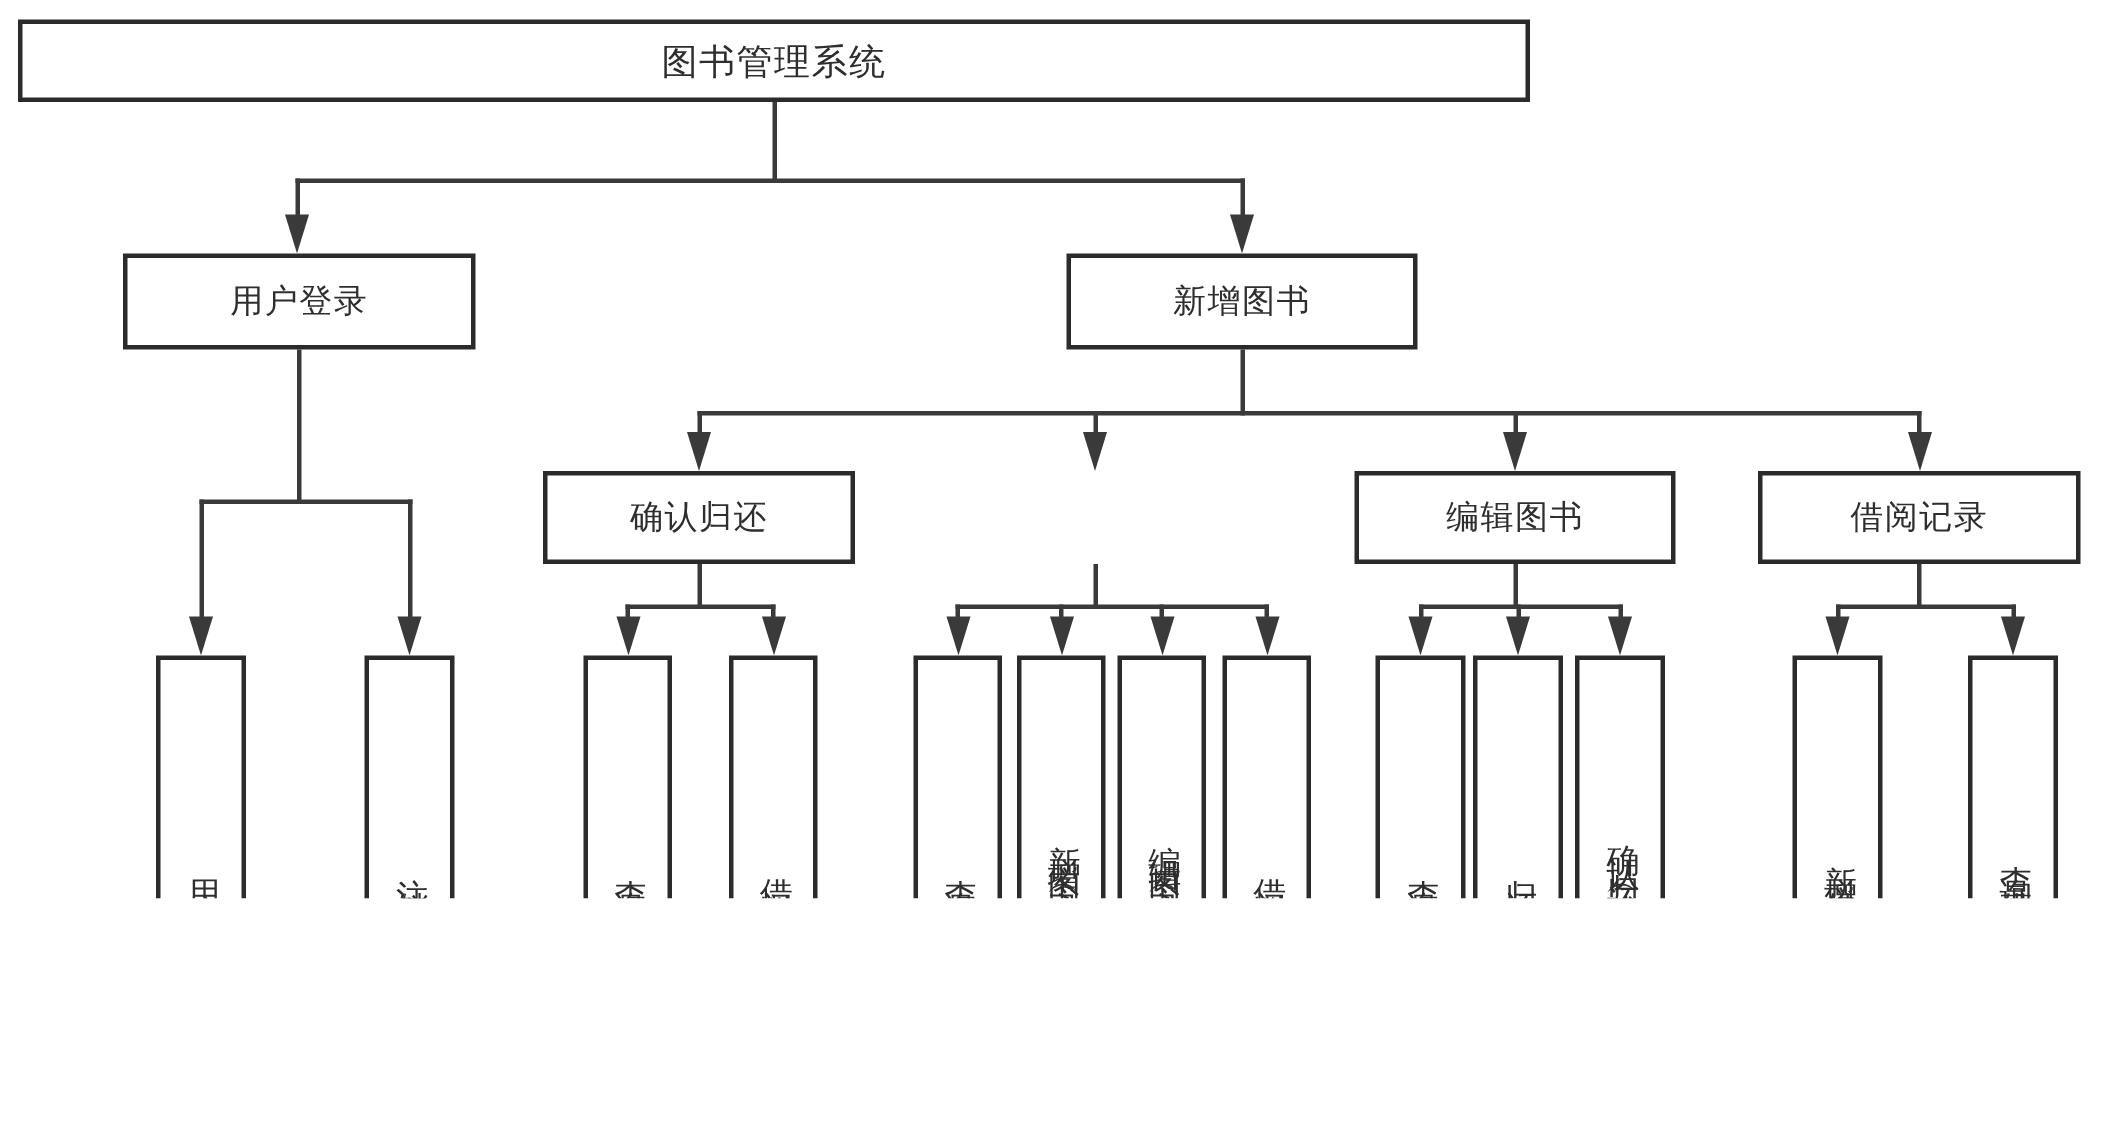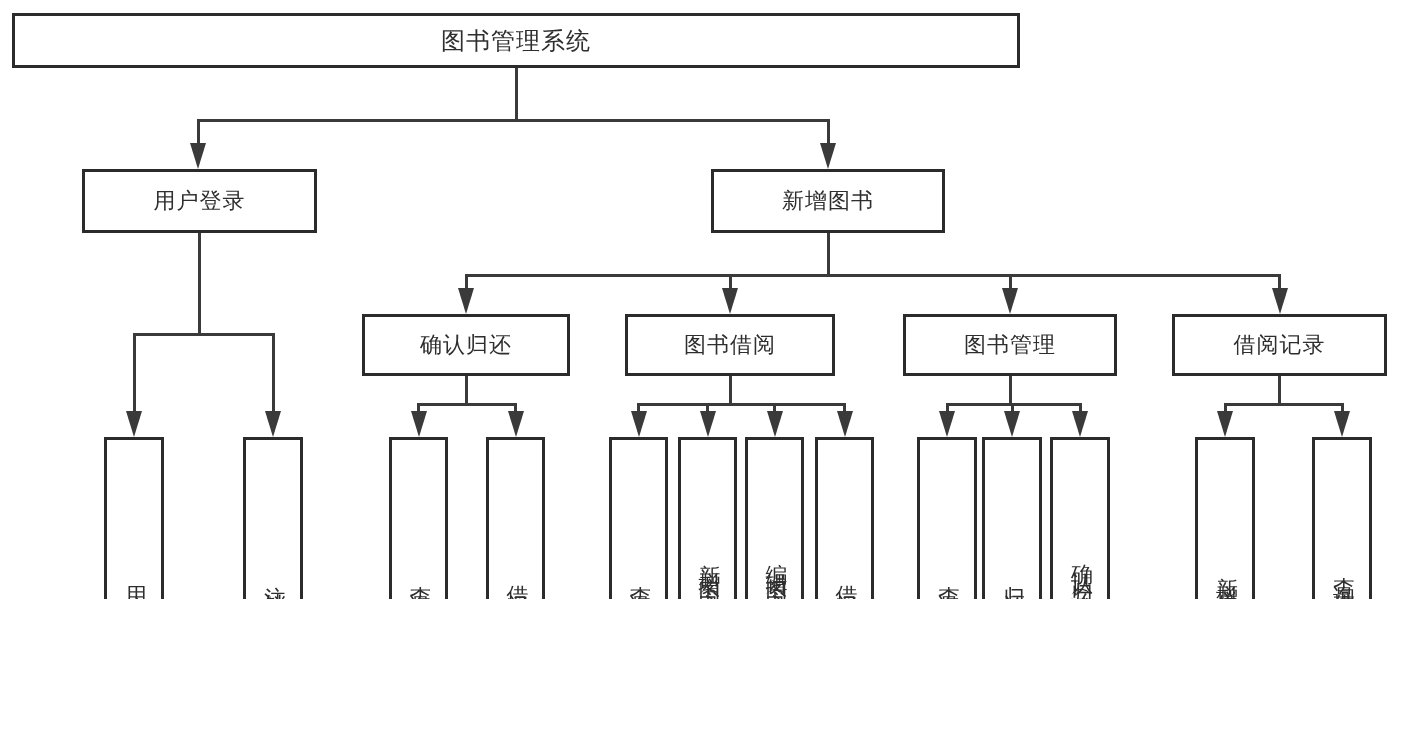--- a/index.html
+++ b/index.html
@@ -60,22 +60,21 @@
   <div class="ln" style="left:464.5px;top:274px;width:3px;height:16px;"></div>
   <div class="arrow" style="left:458px;top:288px;"></div>
   <div class="ln" style="left:728.5px;top:274px;width:3px;height:16px;"></div>
   <div class="arrow" style="left:722px;top:288px;"></div>
   <div class="ln" style="left:1008.5px;top:274px;width:3px;height:16px;"></div>
   <div class="arrow" style="left:1002px;top:288px;"></div>
   <div class="ln" style="left:1278px;top:274px;width:3px;height:16px;"></div>
   <div class="arrow" style="left:1271.5px;top:288px;"></div>
 
   <div class="node" style="left:362px;top:314px;width:208px;height:62px;">确认归还</div>
-  <div class="node" style="left:625px;top:314px;width:210px;height:62px;">图书借阅</div>
-  <div class="node" style="left:903px;top:314px;width:214px;height:62px;">图书管理</div>
+  <div class="node" style="left:903px;top:314px;width:214px;height:62px;">编辑图书</div>
   <div class="node" style="left:1172px;top:314px;width:215px;height:62px;">借阅记录</div>
 
   <div class="ln" style="left:464.5px;top:376px;width:3px;height:29px;"></div>
   <div class="ln" style="left:417px;top:403px;width:100px;height:3px;"></div>
   <div class="ln" style="left:417px;top:403px;width:3px;height:12px;"></div>
   <div class="arrow" style="left:410.5px;top:411px;"></div>
   <div class="ln" style="left:514px;top:403px;width:3px;height:12px;"></div>
   <div class="arrow" style="left:507.5px;top:411px;"></div>
 
   <div class="ln" style="left:728.5px;top:376px;width:3px;height:29px;"></div>

